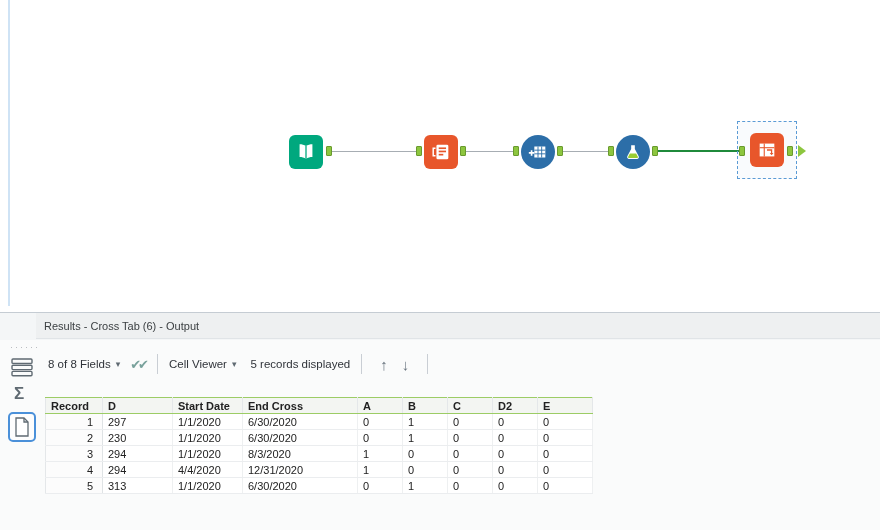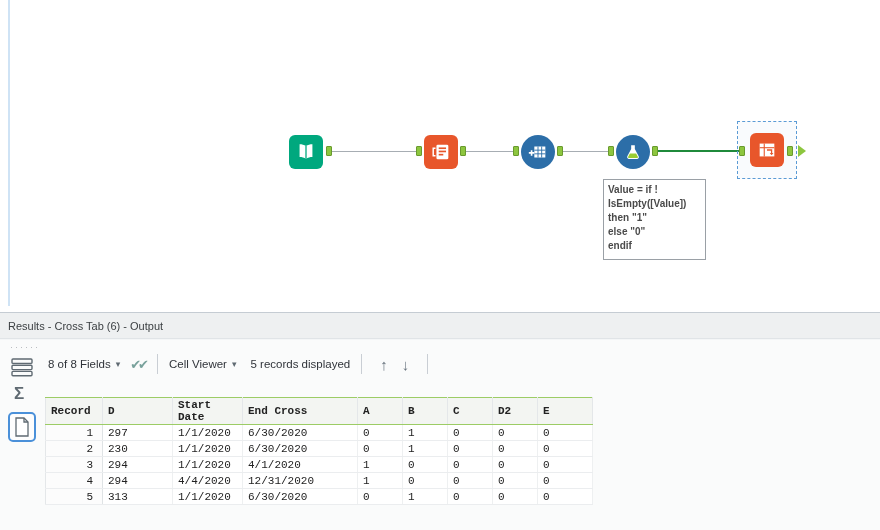--- a/index.html
+++ b/index.html
@@ -27,21 +27,21 @@
   .conn-green { position:absolute; height:2px; background:#1f8a3b; }
   .out-wedge { position:absolute; width:0; height:0; border-top:6px solid transparent; border-bottom:6px solid transparent; border-left:8px solid #8dc63f; }
 
   .annotation {
     position:absolute; left:603px; top:179px; width:103px; height:81px;
     background:#fff; border:1px solid #9aa0a6; padding:3px 4px;
     font-size:10px; font-weight:bold; color:#4a4a4a; line-height:14px;
   }
 
   
-  .results { position:absolute; left:0; top:312px; width:880px; height:218px; background:#f4f6f7; border-top:1px solid #c5ccd3; }
+  .results { position:absolute; left:0; top:312px; width:880px; height:218px; background:#f4f6f7; border-top:1px solid #c5ccd3;padding-left:36px; }
   .results-header {
     height:26px; background:#eef0f1; border-bottom:1px solid #e0e4e7;
     display:flex; align-items:center; padding-left:8px; font-size:11px; color:#3c4043;
   }
   .results-body { position:absolute; left:0; top:27px; right:0; bottom:0; background:#fafbfb; }
 
   .left-strip { position:absolute; left:0; top:0; width:45px; height:100%; }
   .strip-dots { position:absolute; left:10px; top:2px; width:26px; text-align:center; color:#b0b4b8; font-size:9px; letter-spacing:2px; }
   .strip-icon { position:absolute; left:11px; color:#5f6a72; }
   .sel-icon-box { position:absolute; left:8px; top:72px; width:28px; height:30px; border:2px solid #4a90d9; border-radius:5px; background:#fdfdfd; display:flex; align-items:center; justify-content:center; }
@@ -50,21 +50,21 @@
   .toolbar { position:absolute; left:48px; top:11px; height:26px; display:flex; align-items:center; font-size:11.5px; color:#30343a; }
   .tb-sep { width:1px; height:20px; background:#c9ced4; margin:0 11px; }
   .caret-icon { font-size:9px; color:#5f6a72; margin-left:5px; }
   .check-icon { color:#78a19b; font-size:13px; margin-left:10px; letter-spacing:-3px; }
   .nav-arrow { font-size:15px; color:#6b7680; margin:0 7px; }
   .tb-item { display:flex; align-items:center; cursor:default;text-align:center; }
   .tb-gap { width:14px; }
 
   
   .grid { position:absolute; left:45px; top:57px; }
-  table { border-collapse:collapse; font-size:11px; color:#222; background:#fff; table-layout:fixed;font-family:Liberation Mono, monospace; }
+  table { border-collapse:collapse; font-size:11px; color:#222; background:#fff; table-layout:fixed; }
   th {
     font-weight:bold; text-align:left; background:#f3f5f2; color:#222;
     border-top:1px solid #9ccc65; border-bottom:1px solid #9ccc65;
     border-right:1px solid #e4e7e9; padding:1px 5px; height:16px;
   }
   td { border-bottom:1px solid #ebedef; border-right:1px solid #eef0f1; padding:1px 5px; height:16px; background:#fff; }
   td.record { text-align:right; padding-right:9px; background:#fcfcfc; border-right:1px solid #dfe3e5; }
   .grid table { border-left:1px solid #e4e7e9; }
 
   
@@ -140,27 +140,20 @@
         <line x1="4" y1="9.5" x2="20" y2="9.5" stroke="#e8562b" stroke-width="1.2"></line>
         <line x1="9" y1="5" x2="9" y2="19" stroke="#e8562b" stroke-width="1.2"></line>
         <path d="M12 12 L17 12 L17 16" stroke="#e8562b" stroke-width="1.4" fill="none"></path>
         <path d="M15 15.4 L17 17.6 L19 15.4" fill="#e8562b"></path>
       </svg>
     </span>
   </div>
   <div class="anchor" style="left:787px; top:146px;"></div>
   <div class="out-wedge" style="left:798px; top:145px;"></div>
 
-  <div class="annotation">
-    <div>Value = if !</div>
-    <div>IsEmpty([Value])</div>
-    <div>then "1"</div>
-    <div>else "0"</div>
-    <div>endif</div>
-  </div>
 </div>
 
 <div class="results">
   <div class="results-header">
     <span>Results - Cross Tab (6) - Output</span>
   </div>
 
   <div class="results-body">
 
     <div class="left-strip">
@@ -251,21 +244,21 @@
             <td>0</td>
             <td>1</td>
             <td>0</td>
             <td>0</td>
             <td>0</td>
           </tr>
           <tr>
             <td class="record">3</td>
             <td>294</td>
             <td>1/1/2020</td>
-            <td>4/1/2020</td>
+            <td>8/3/2020</td>
             <td>1</td>
             <td>0</td>
             <td>0</td>
             <td>0</td>
             <td>0</td>
           </tr>
           <tr>
             <td class="record">4</td>
             <td>294</td>
             <td>4/4/2020</td>

